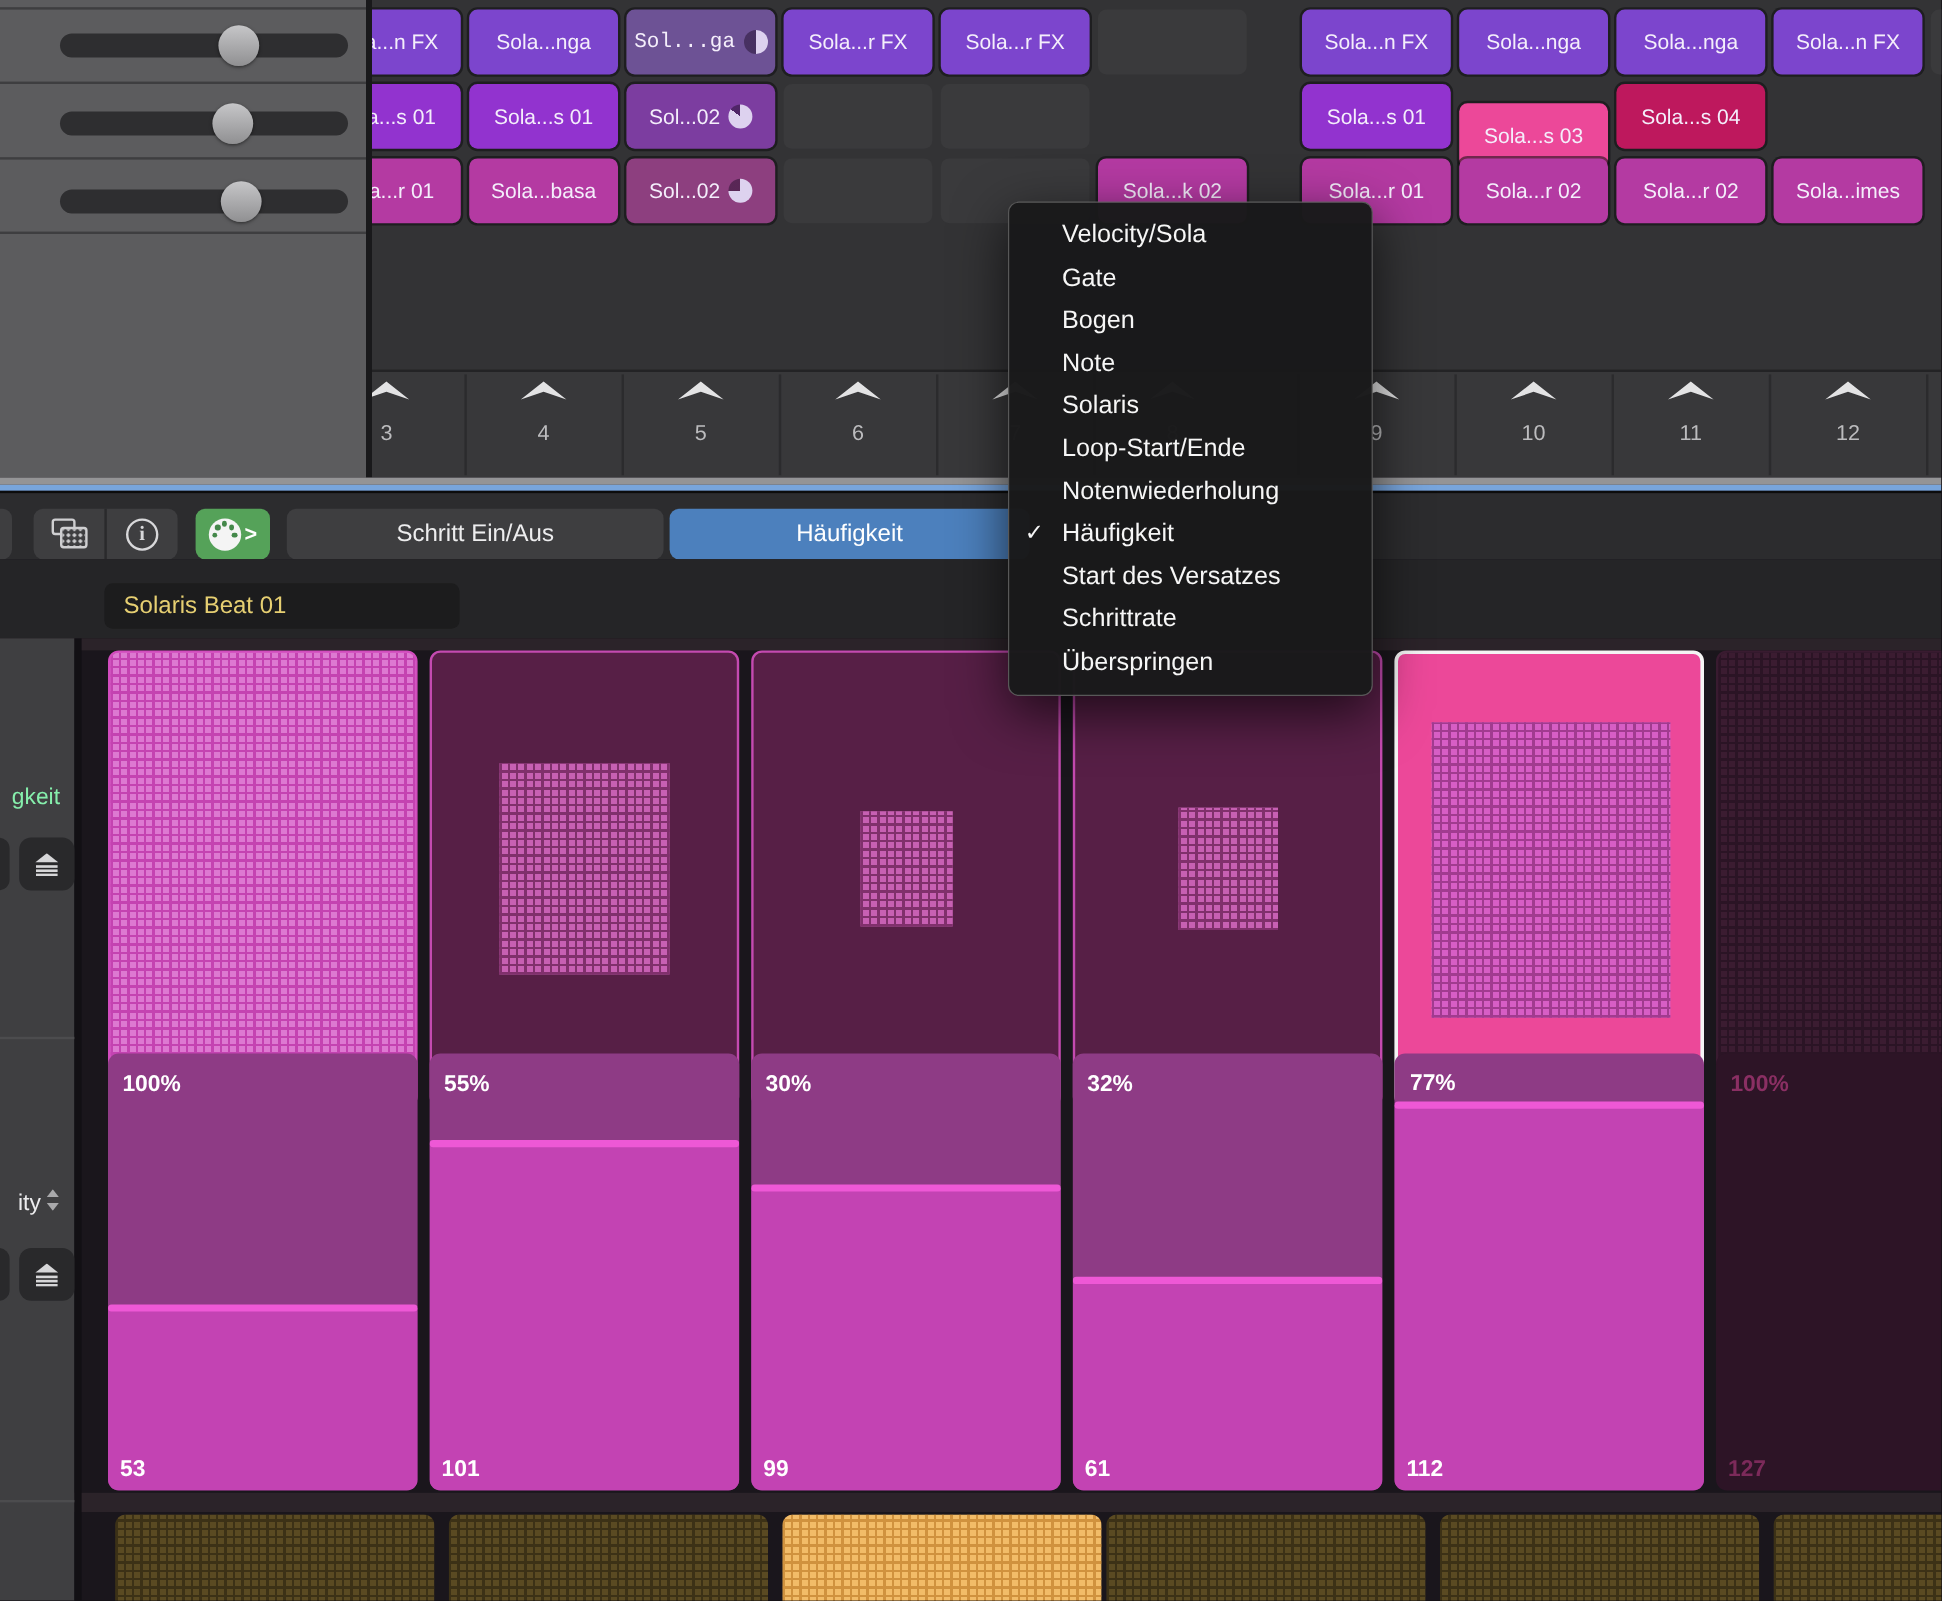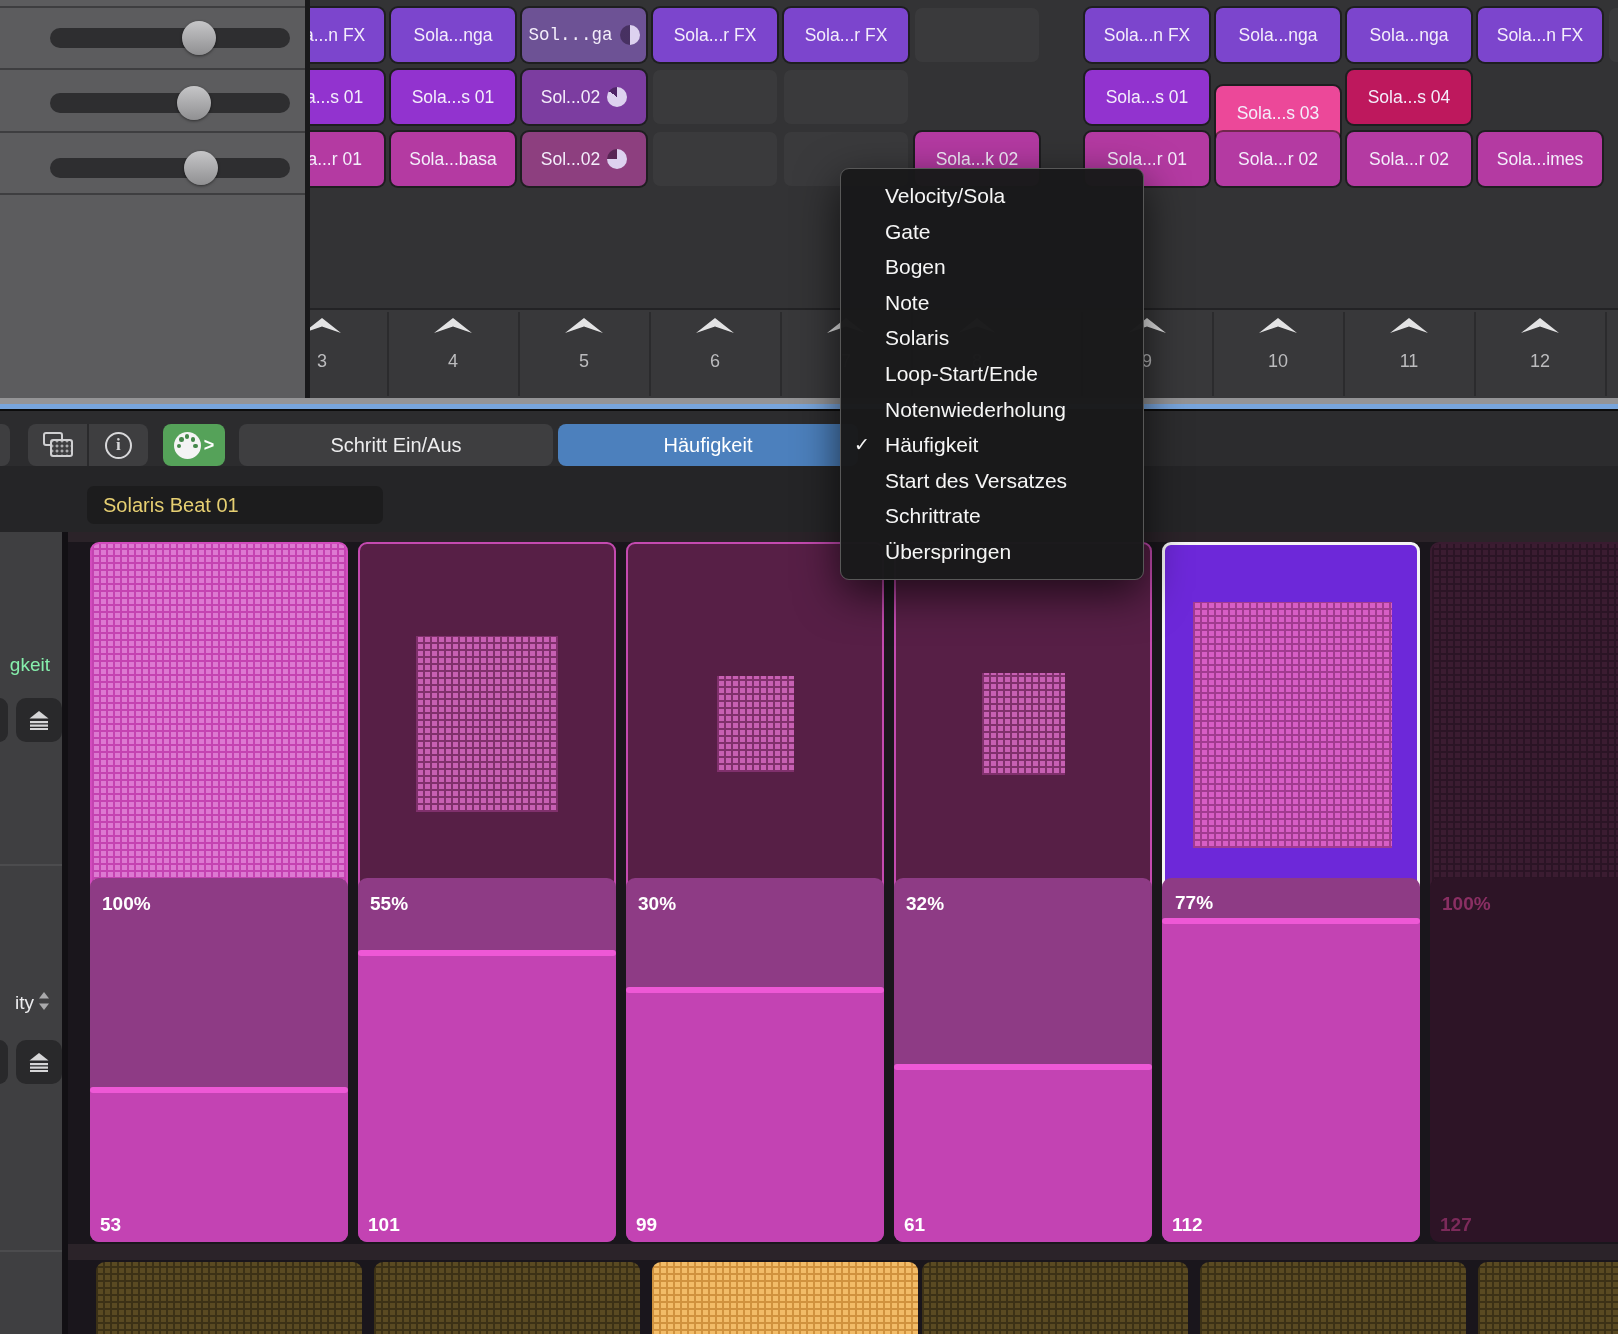--- a/index.html
+++ b/index.html
@@ -73,21 +73,21 @@
                display:flex; align-items:center; justify-content:center; cursor:pointer; }
   .eject-btn svg polygon, .eject-btn svg rect { fill:#d6d6d8; }
   .stepper svg polygon { fill:#a9a9ab; }
 
   .dots { background-color:var(--dot);
           background-image:repeating-linear-gradient(0deg,var(--line) 0,var(--line) 2px,transparent 2px,transparent 7px),
                            repeating-linear-gradient(90deg,var(--line) 0,var(--line) 2px,transparent 2px,transparent 7px); }
   .pcell { position:absolute; top:542px; width:258px; height:381px; border-radius:9px; cursor:pointer; }
   .p-full     { --dot:#dd79d1; --line:#c443b1; border:2px solid #d24cbe; }
   .p-partial  { background:#571f46; border:2px solid #c44ab0; }
-  .p-selected { background:#6d28d9; border:3px solid #f4f4f4;padding-left:25px; }
+  .p-selected { background:#ec4899; border:3px solid #f4f4f4;padding-left:25px; }
   .p-dim      { background:#2b1425; border:2px solid #391b30; }
   .p-inner    { position:absolute; --dot:#c760b3; --line:#80306c; }
   .p-selected .p-inner { --dot:#d75ec5; --line:#a13b8f; }
   .dim-dots   { position:absolute; inset:0; border-radius:7px; --dot:#3b1c31; --line:#2b1425; }
   .cell-label { position:absolute; left:10px; bottom:6px; font-size:19px; font-weight:700; color:#ffffff; z-index:3; }
   .dim-label  { color:#8a2f63; }
   .dim-label2 { color:#7c2a5a; }
 
   .vcell { position:absolute; top:878px; width:258px; height:364px; border-radius:9px; background:#8e3b85; overflow:hidden; cursor:pointer; }
   .v-dim  { background:#2d1426; }

